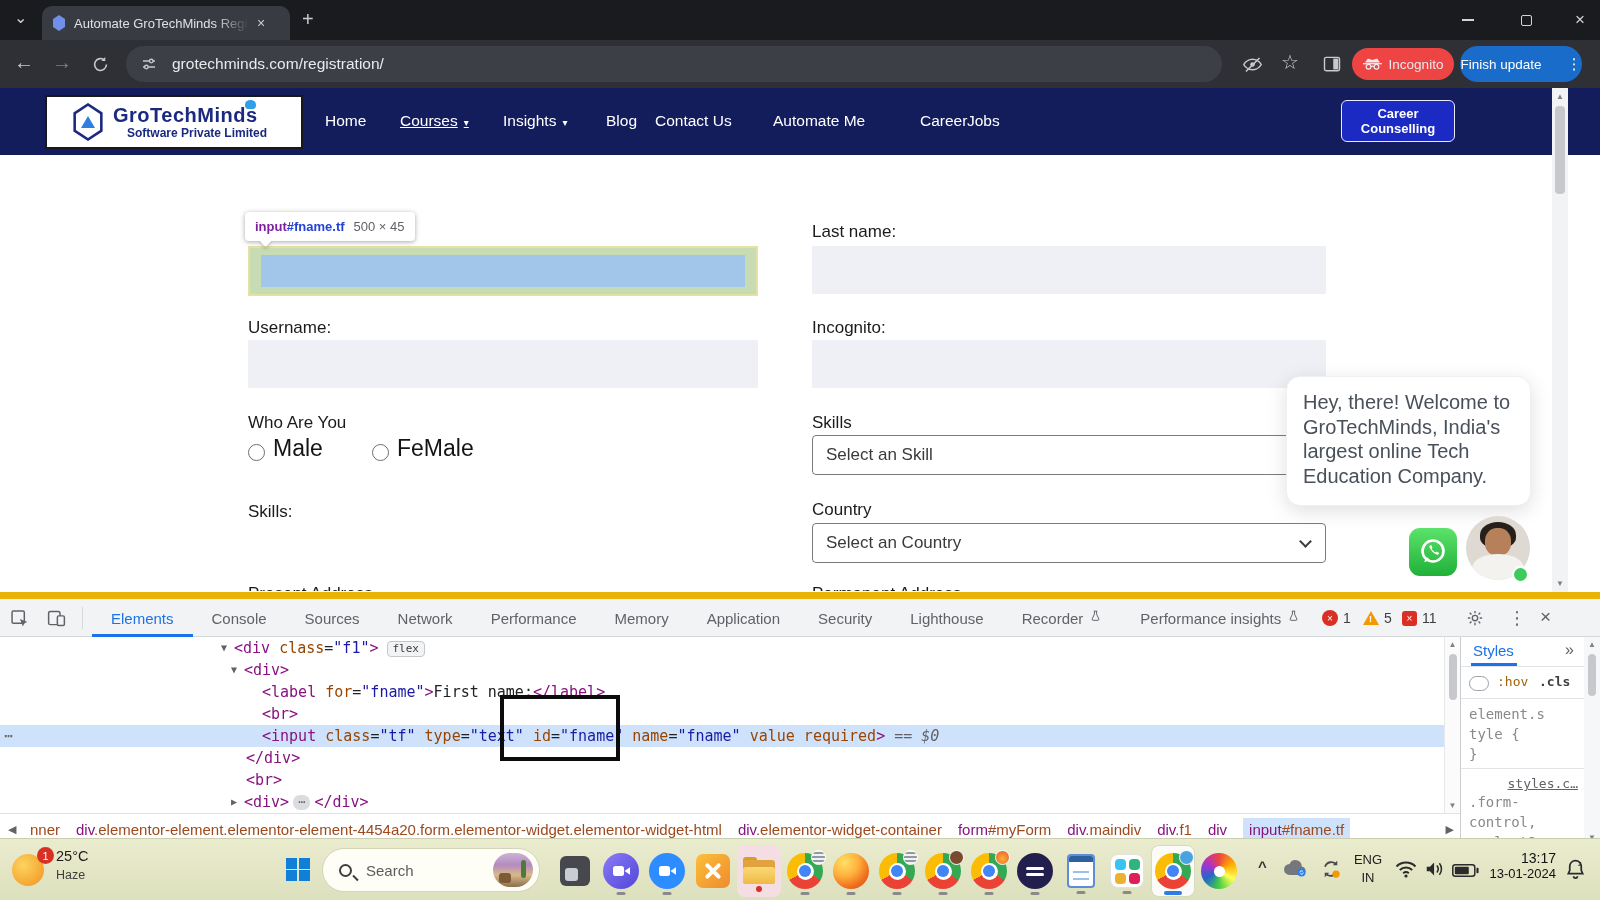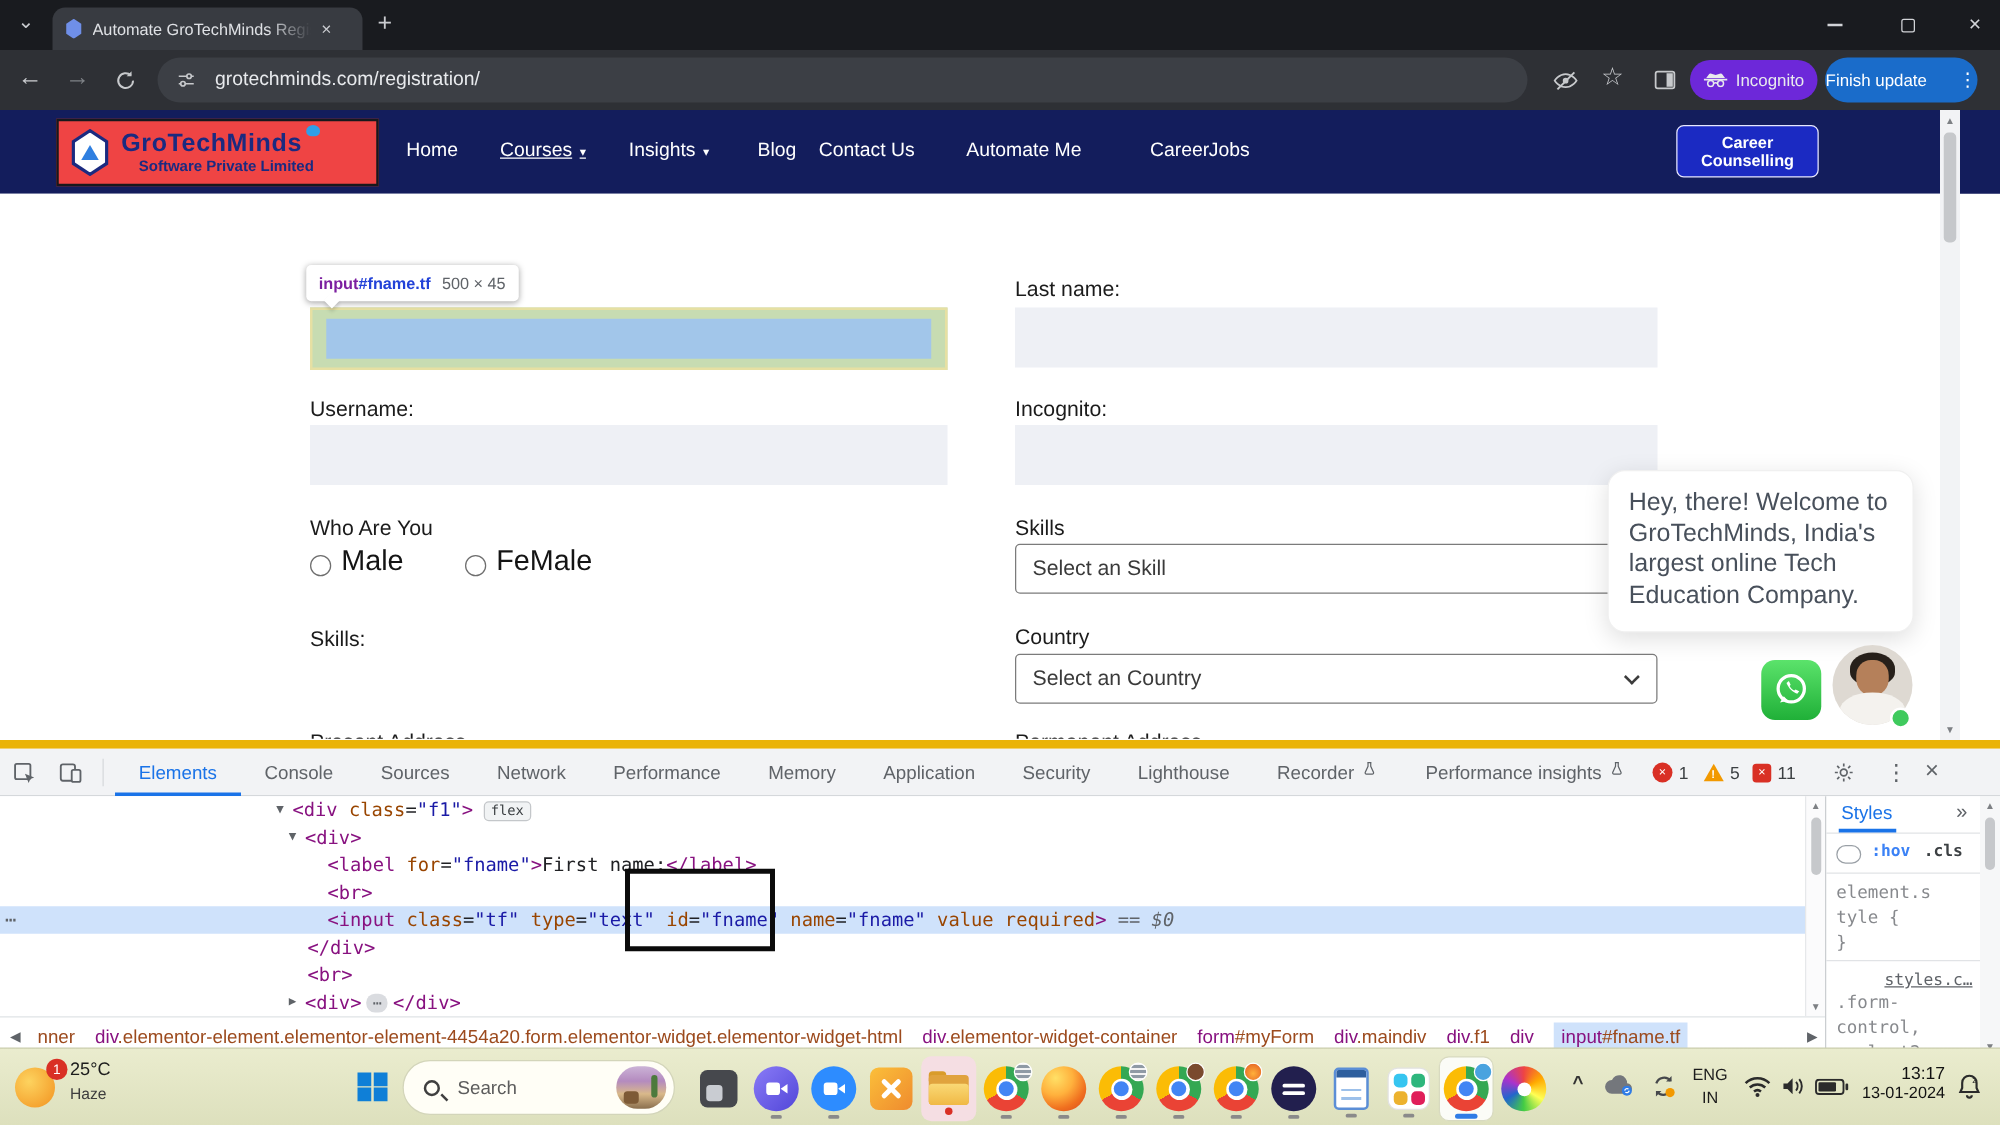--- a/index.html
+++ b/index.html
@@ -9,25 +9,25 @@
   
   .titlebar{position:absolute;left:0;top:0;width:1600px;height:40px;background:#191b1f}
   .tab{position:absolute;left:42px;top:6px;width:248px;height:34px;background:#383b41;border-radius:10px 10px 0 0;display:flex;align-items:center;padding:0 10px;gap:8px}
   .tab-title{font-size:13px;color:#dfe1e5;white-space:nowrap;overflow:hidden;width:175px;-webkit-mask-image:linear-gradient(90deg,#000 80%,transparent)}
   .glyph{color:#c9cbcf;font-size:16px;line-height:1}
   .winbtn{position:absolute;top:0;width:40px;height:40px;display:flex;align-items:center;justify-content:center;color:#d2d4d8}
   .toolbar{position:absolute;left:0;top:40px;width:1600px;height:48px;background:#2e3035}
   .urlpill{position:absolute;left:126px;top:6px;width:1096px;height:36px;border-radius:18px;background:#3c3f45;display:flex;align-items:center;padding:0 14px;gap:14px}
   .url{font-size:15.5px;color:#e8eaed}
   .tbicon{position:absolute;top:12px;width:24px;height:24px;display:flex;align-items:center;justify-content:center}
-  .incog{position:absolute;left:1352px;top:8px;width:102px;height:32px;border-radius:16px;background:#6d28d9;display:flex;align-items:center;justify-content:center;gap:7px;color:#e8eaed;font-size:13.5px}
+  .incog{position:absolute;left:1352px;top:8px;width:102px;height:32px;border-radius:16px;background:#ef4444;display:flex;align-items:center;justify-content:center;gap:7px;color:#e8eaed;font-size:13.5px}
   .update{position:absolute;left:1460px;top:6px;width:122px;height:36px;border-radius:18px;background:#1a6cca;display:flex;align-items:center;justify-content:center;gap:25px;color:#fff;font-size:13.5px}
   
   .siteheader{position:absolute;left:0;top:88px;width:1600px;height:67px;background:#131d5c}
-  .logobox{position:absolute;left:45px;top:7px;width:258px;height:54px;background:#ef4444;border:2px solid #17181c;display:flex;align-items:center;padding:0 8px}
+  .logobox{position:absolute;left:45px;top:7px;width:258px;height:54px;background:#ffffff;border:2px solid #17181c;display:flex;align-items:center;padding:0 24px}
   .hex{width:34px;height:38px;background:#1b2a80;clip-path:polygon(50% 0,93% 25%,93% 75%,50% 100%,7% 75%,7% 25%);display:flex;align-items:center;justify-content:center}
   .hex-in{width:28px;height:32px;background:#fff;clip-path:polygon(50% 0,93% 25%,93% 75%,50% 100%,7% 75%,7% 25%);display:flex;align-items:center;justify-content:center}
   .brand{font-size:20px;font-weight:bold;color:#1b2a80;letter-spacing:.5px;line-height:1.05}
   .tagline{font-size:12px;font-weight:bold;color:#1b2a80;margin-left:14px}
   .navlink{position:absolute;top:24px;color:#fff;font-size:15.5px;white-space:nowrap}
   .caret{font-size:10px;margin-left:6px;color:#fff}
   .cta{position:absolute;left:1341px;top:12px;width:114px;height:42px;background:#1b2ac2;border:1px solid #e8e8ff;border-radius:6px;color:#fff;font-size:13px;font-weight:bold;text-align:center;display:flex;align-items:center;justify-content:center;line-height:15px}
   
   .page{position:absolute;left:0;top:155px;width:1552px;height:437px;background:#fff}
   .flabel{position:absolute;font-size:17px;color:#1b1b1b}
@@ -346,21 +346,21 @@
     </div>
 
     <div class="stylespanel">
       <div class="sp-head">
         <span style="position:absolute;left:12px;top:5px;font-size:15px;color:#1a73e8">Styles</span>
         <div style="position:absolute;left:10px;bottom:0;width:46px;height:3px;background:#1a73e8"></div>
         <span style="position:absolute;right:10px;top:4px;font-size:16px;color:#5f6368">»</span>
       </div>
       <div class="sp-filter">
         <div style="position:absolute;left:8px;top:9px;width:20px;height:15px;border:1.5px solid #9aa0a6;border-radius:8px"></div>
-        <span style="position:absolute;left:36px;top:7px;font-weight:bold;font-size:13px;color:#3b82f6">:hov</span>
+        <span style="position:absolute;left:36px;top:7px;font-weight:normal;font-size:13px;color:#a16207">:hov</span>
         <span style="position:absolute;left:78px;top:7px;font-weight:bold;font-size:13px;color:#3c4043">.cls</span>
       </div>
       <div id="elemstyle" style="padding-top:5px;border-bottom:1px solid #e1e3e6;padding-bottom:4px">
           <div class="mono-gray">element.s</div>
           <div class="mono-gray">tyle {</div>
           <div class="mono-gray">}</div>
         </div>
       <div style="text-align:right;padding:4px 6px 0 0"><span style="font-size:13px;color:#5f6368;text-decoration:underline">styles.c…</span></div>
       <div id="cssselectors">
           <div class="mono-gray">.form-</div>

